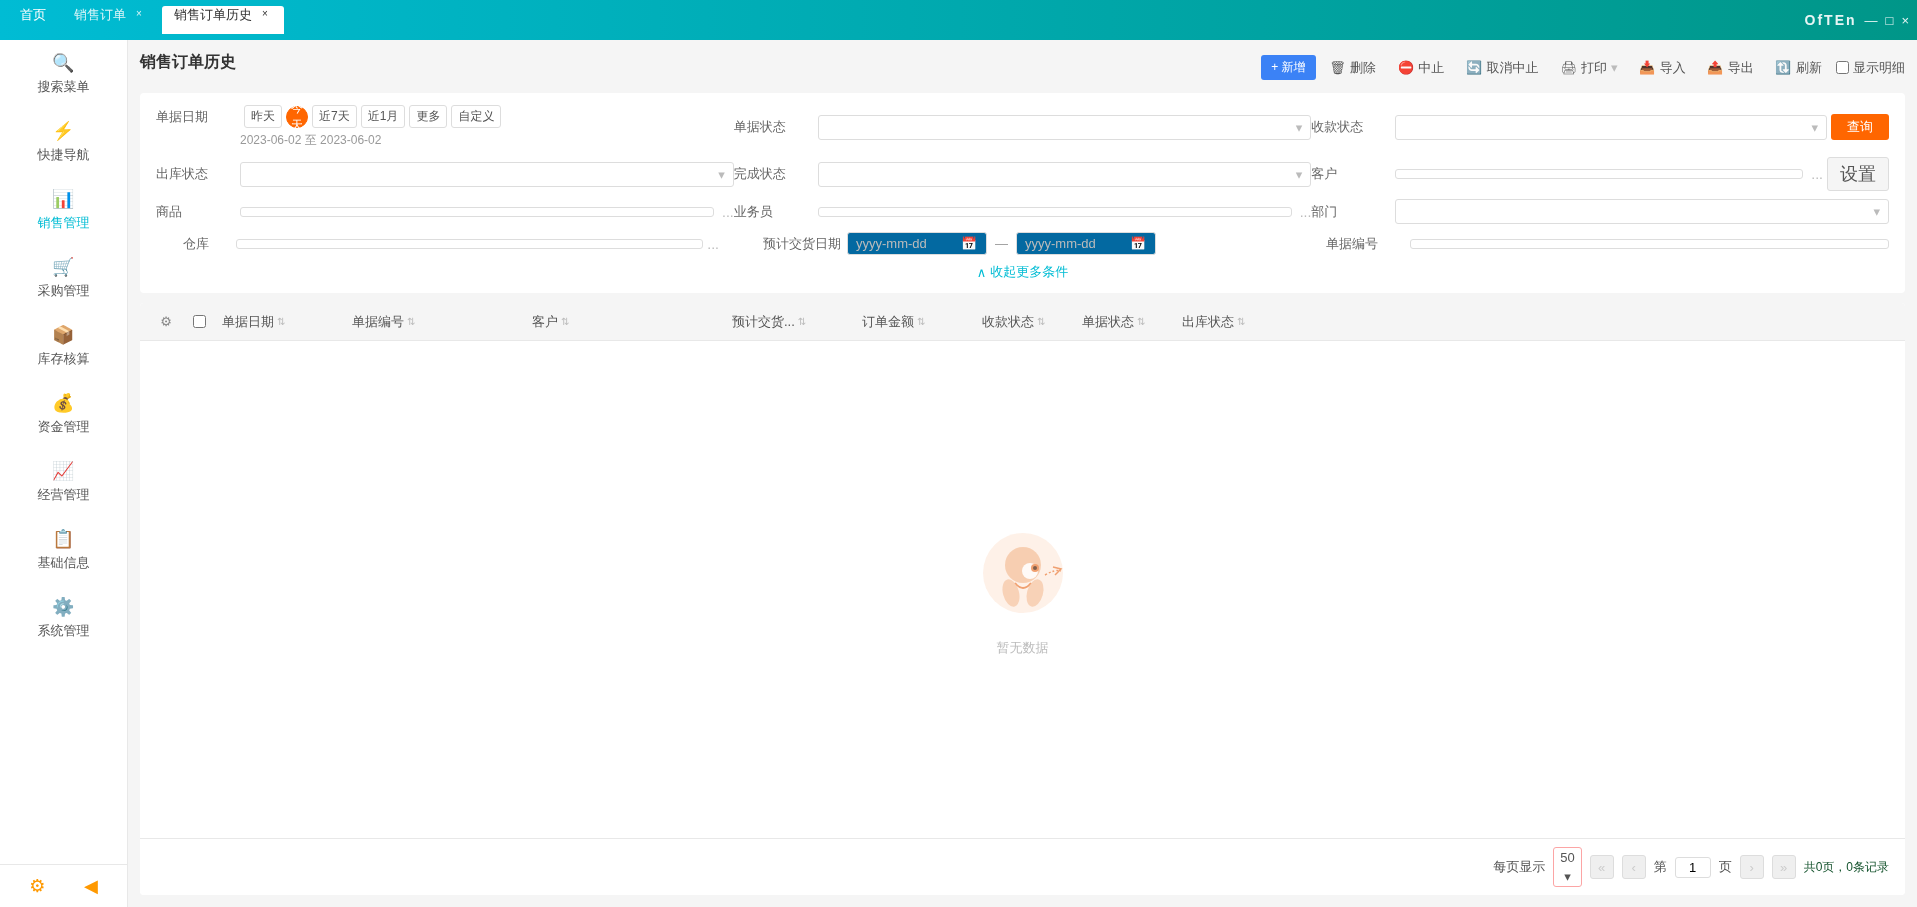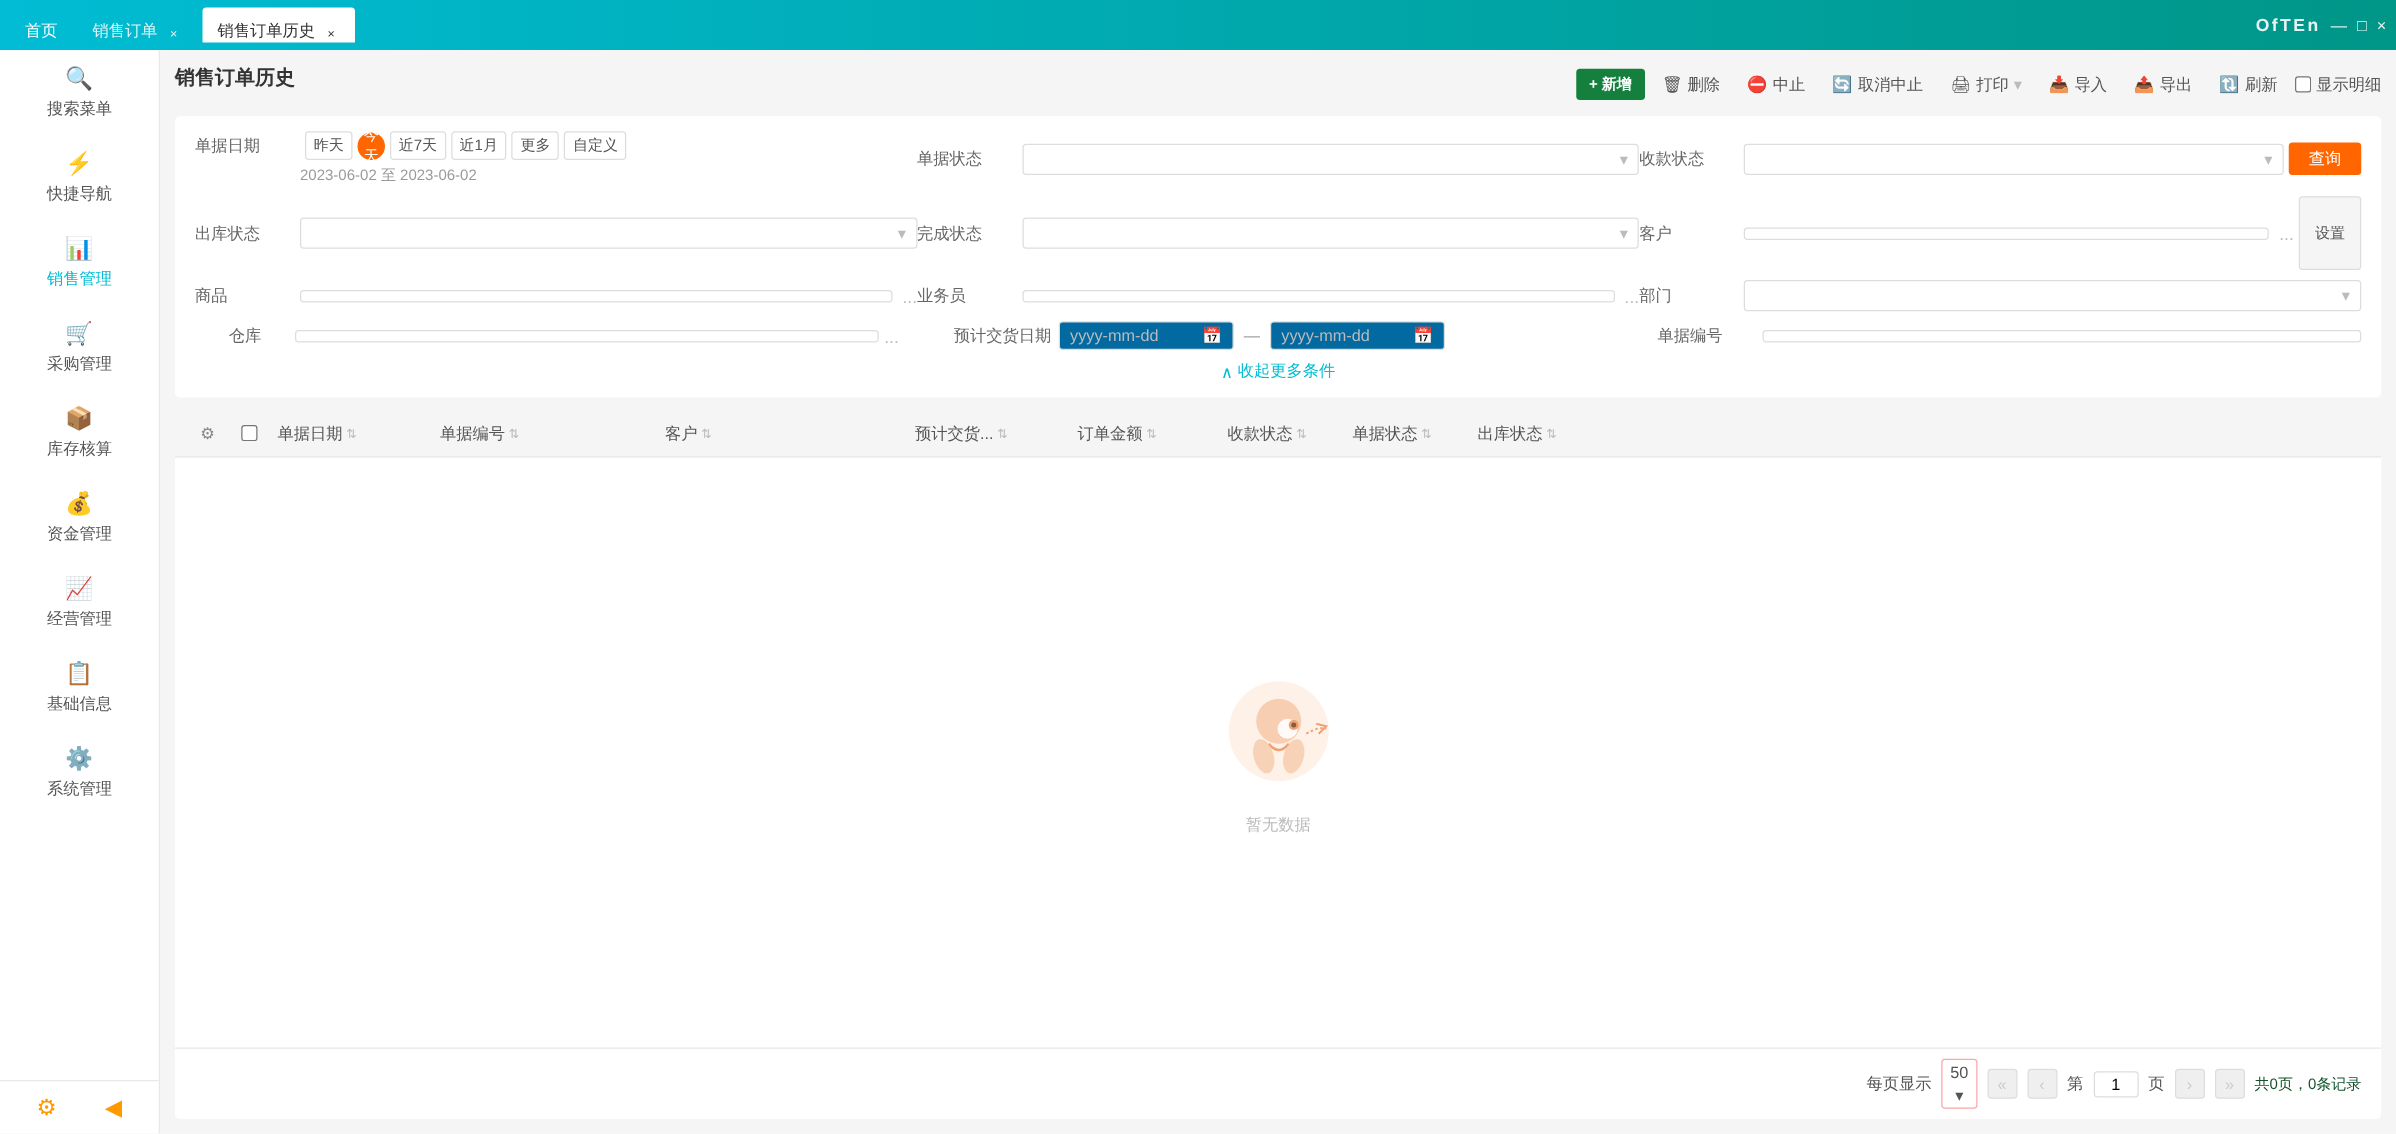--- a/index.html
+++ b/index.html
@@ -18,21 +18,21 @@
     .top-bar-tabs {
       display: flex;
       align-items: center;
       gap: 4px;
       flex: 1;
     }
     .tab-item {
       height: 28px;
       padding: 0 12px;
       display: flex;
-      align-items: flex-end;
+      align-items: flex-start;
       gap: 6px;
       cursor: pointer;
       color: rgba(255,255,255,0.85);
       font-size: 13px;
       border-radius: 3px 3px 0 0;
     }
     .tab-item.active {
       background: #fff;
       color: #333;
     }
@@ -211,25 +211,24 @@
       gap: 4px;
       padding: 4px 8px;
       border: none;
       background: transparent;
       cursor: pointer;
       font-size: 12px;
       color: #555;
       border-radius: 3px;
     }
     .toolbar-btn-add {
-      background: #15803d;
+      background: #3b82f6;
       color: #fff;
       border-radius: 3px;
       padding: 4px 10px;
-      font-weight: bold;
     }
     .display-dense {
       display: flex;
       align-items: center;
       gap: 4px;
       font-size: 12px;
       color: #555;
     }
     .display-dense input[type=checkbox] { cursor: pointer; }
 
@@ -550,21 +549,21 @@
           <span class="filter-label">完成状态</span>
           <div class="f-select" style="flex:1;">
             <span></span>
             <span class="arrow">▾</span>
           </div>
         </div>
         <div style="flex:1; display:flex; align-items:center; gap:4px;">
           <span class="filter-label">客户</span>
           <div class="f-input" style="flex:1;"></div>
           <span class="f-dots">...</span>
-          <button class="toolbar-btn" style="background:#f5f5f5;color:#555;border:1px solid #ddd;padding:20px 12px;border-radius:3px;font-size:12px;">设置</button>
+          <button class="toolbar-btn" style="background:#f5f5f5;color:#555;border:1px solid #ddd;padding:4px 12px;border-radius:3px;font-size:18px;">设置</button>
         </div>
       </div>
 
       <div class="filter-row">
         <div style="flex:1; display:flex; align-items:center; gap:4px;">
           <span class="filter-label">商品</span>
           <div class="f-input" style="flex:1;"></div>
           <span class="f-dots">...</span>
         </div>
         <div style="flex:1; display:flex; align-items:center; gap:4px;">

